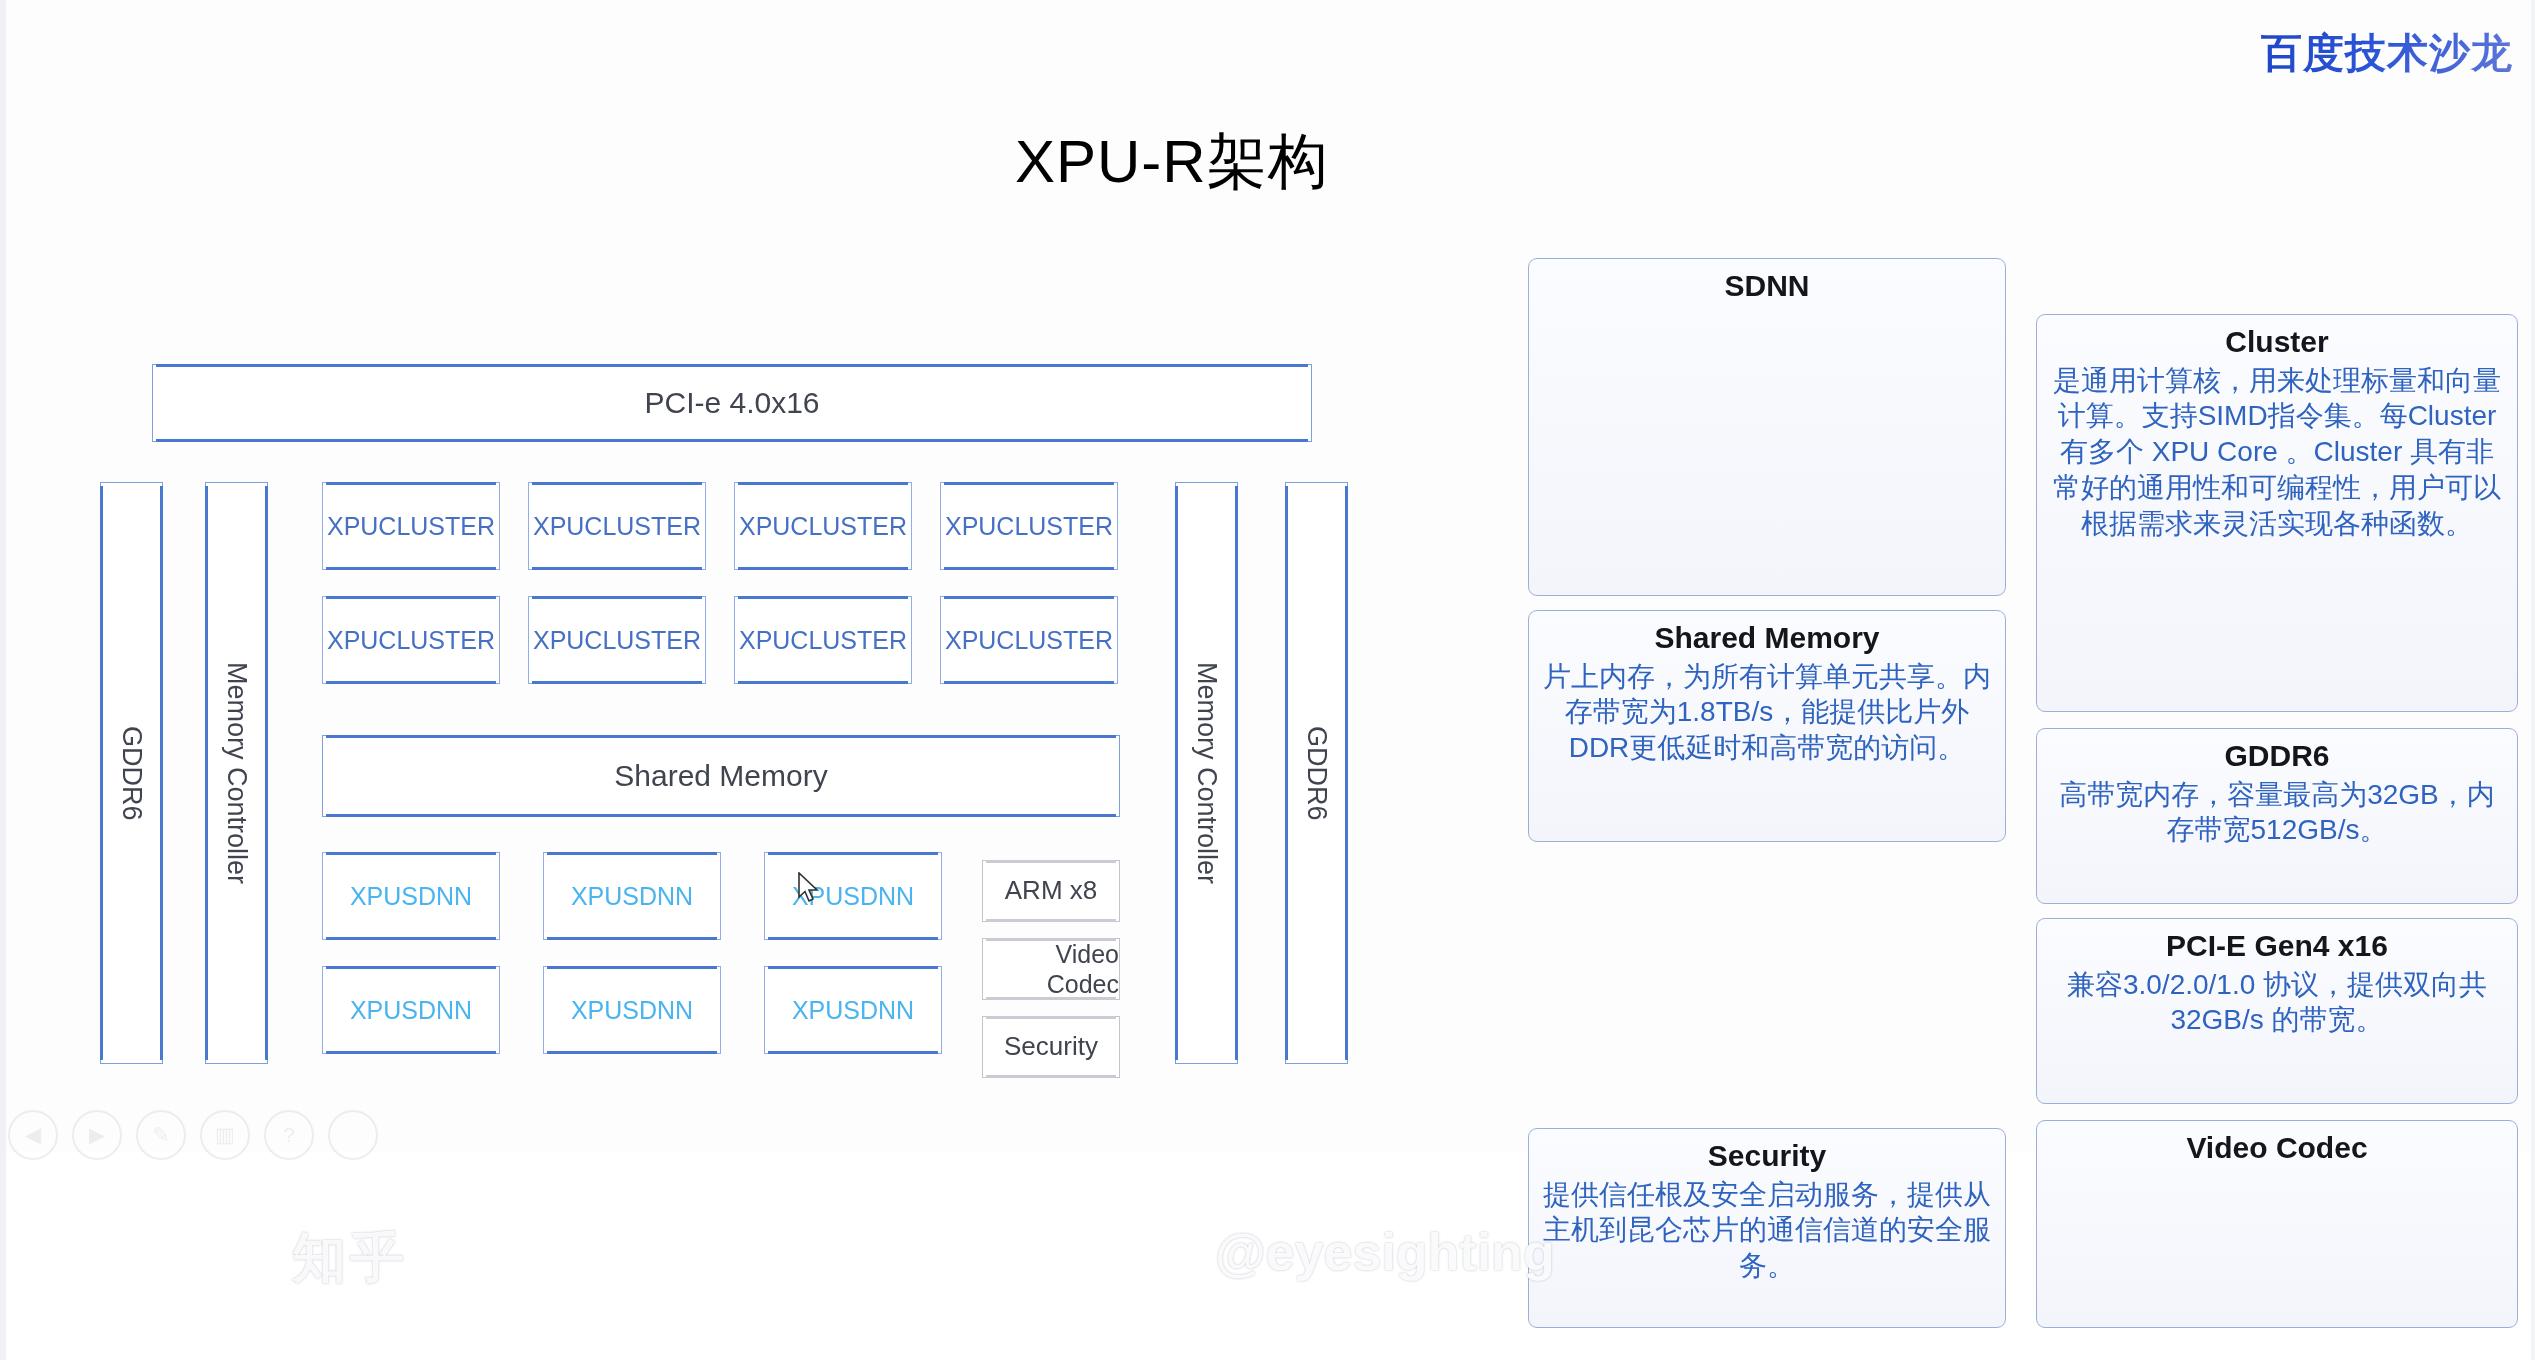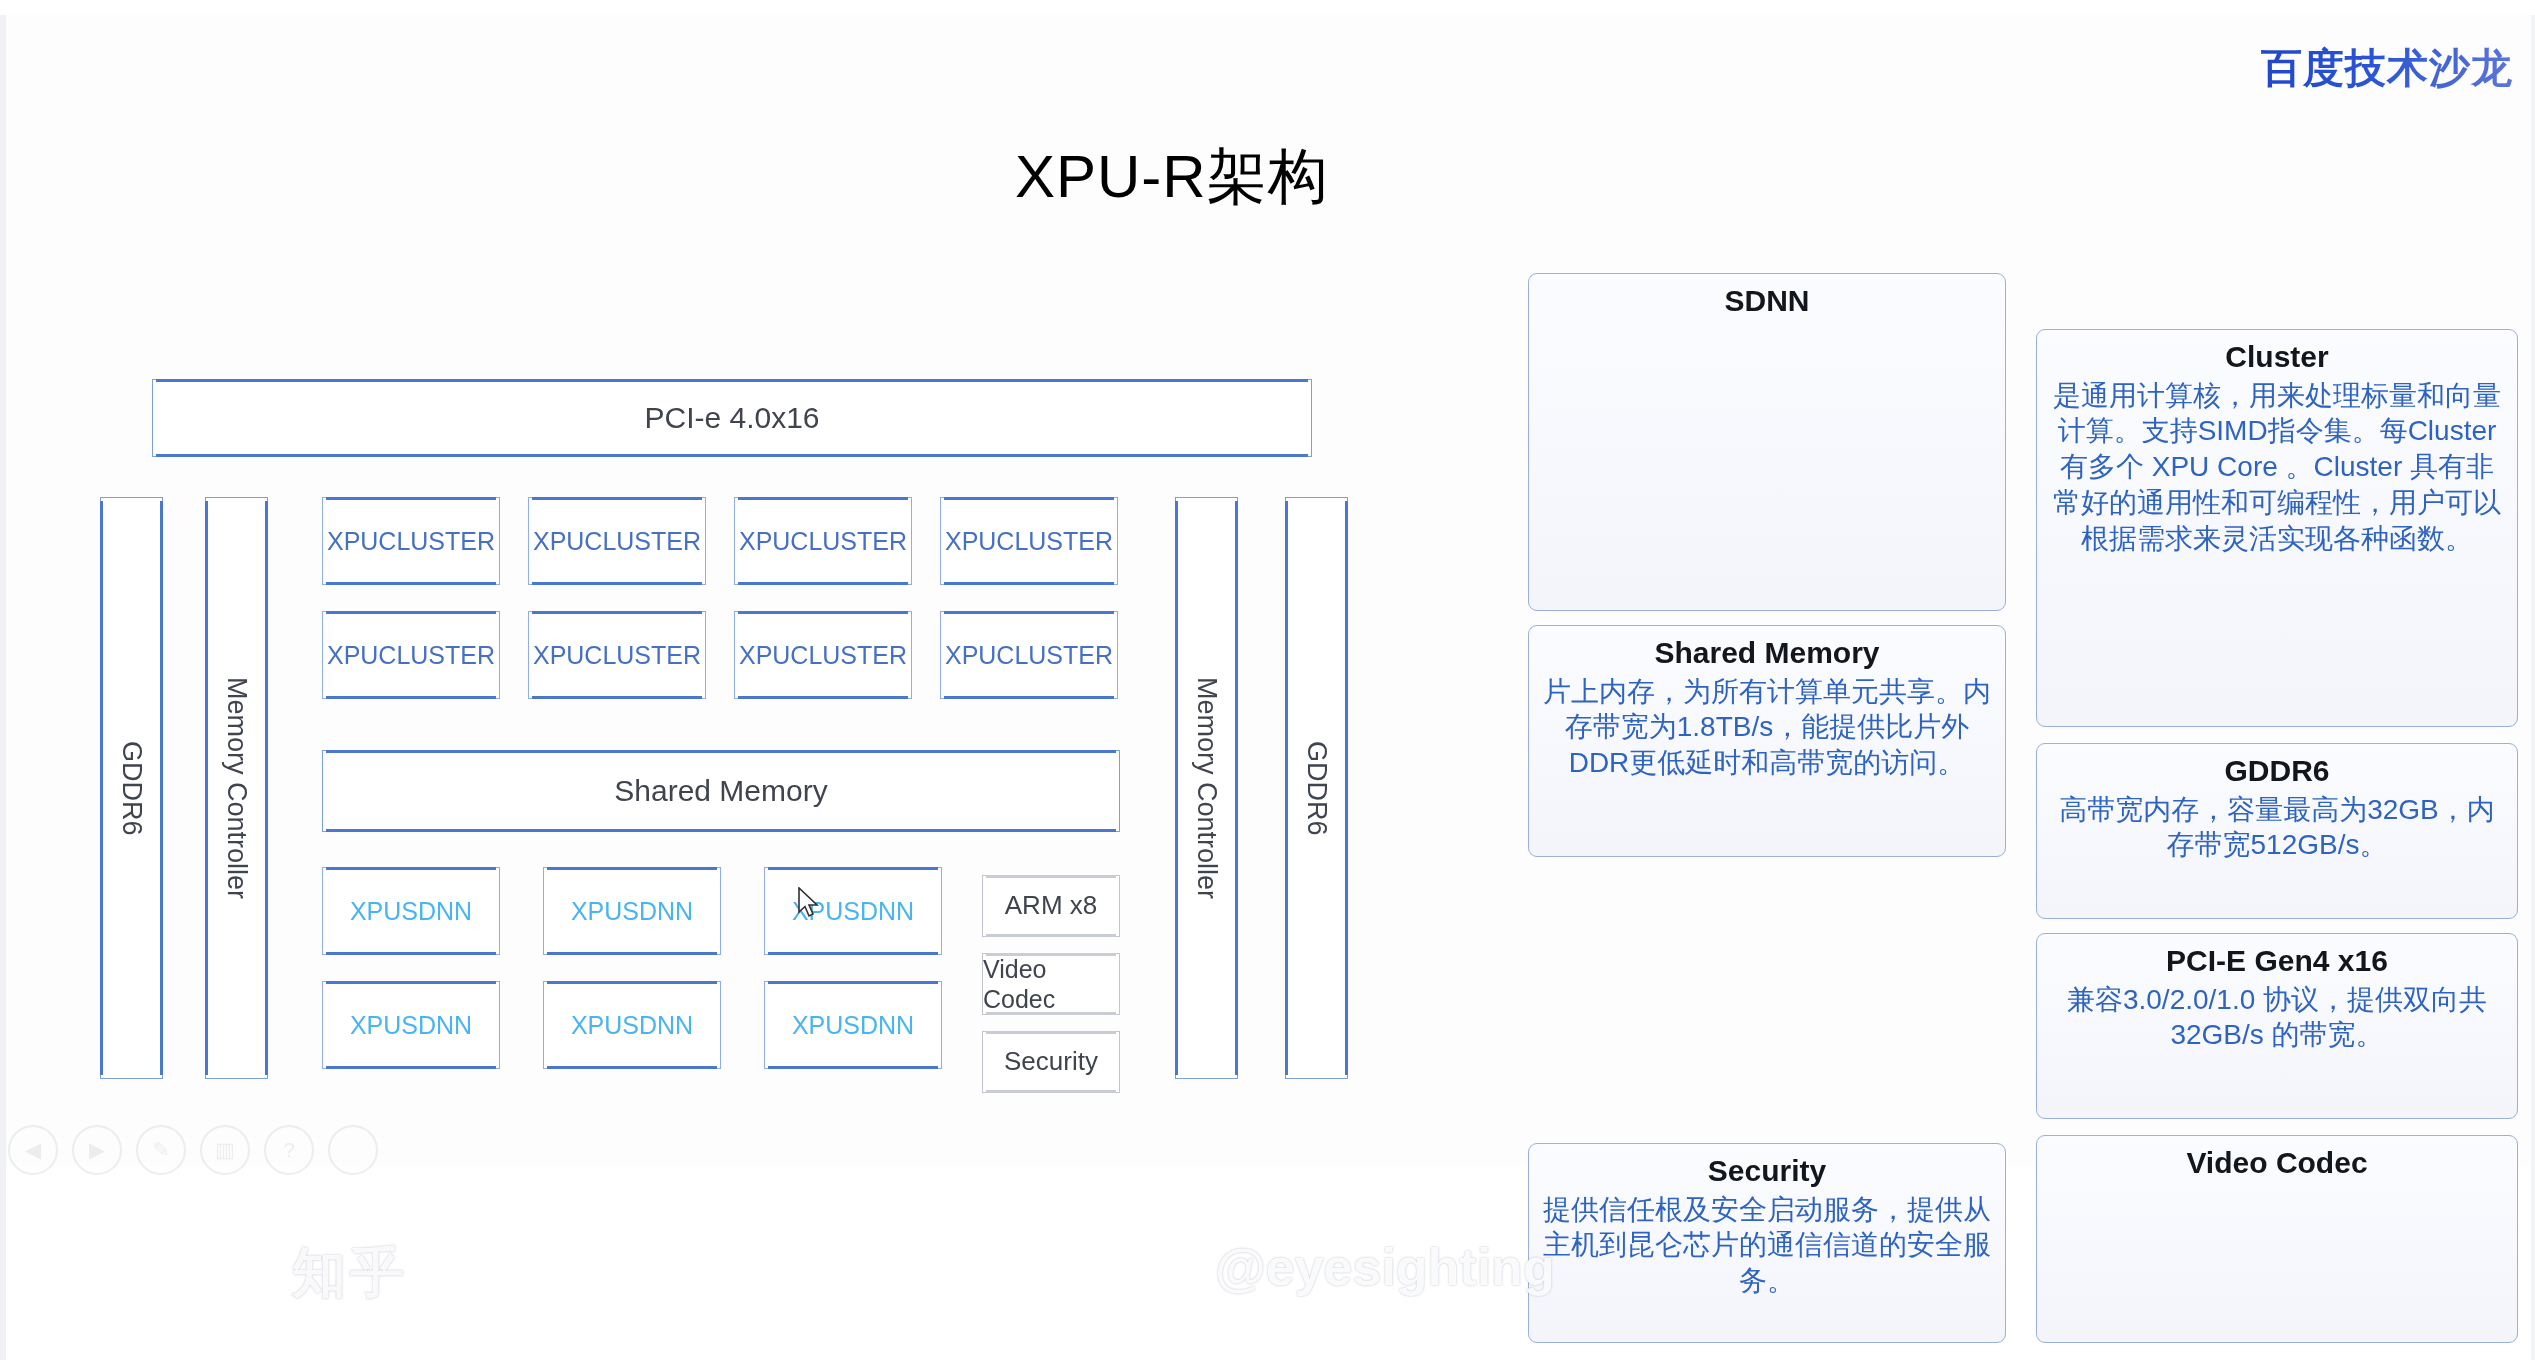--- a/index.html
+++ b/index.html
@@ -9,21 +9,21 @@
   body {
     width: 2535px; height: 1360px;
     position: relative;
     overflow: hidden;
     font-family: "Liberation Sans", "DejaVu Sans", sans-serif;
   }
 
   
   #slide {
     position: absolute;
-    left: 0; top: 15px;
+    left: 0; top: 0;
     width: 2535px; height: 1152px;
     background: #fdfdfe;
   }
   #slide-edge-left {
     position: absolute; left: 0; top: 0; width: 6px; height: 1360px;
     background: #f0f1f4;
   }
   #slide-edge-right {
     position: absolute; right: 0; top: 0; width: 4px; height: 1360px;
     background: #f3f4f6;
@@ -64,21 +64,21 @@
   .blk {
     position: absolute;
     box-sizing: border-box;
     background: #ffffff;
     border: 1.5px solid #7ba0e0;
     display: flex;
     align-items: center;
     justify-content: center;
     color: #3f444f;
     font-size: 26px;
-    text-align: left;
+    text-align: right;
     line-height: 1.2;
   }
   
   .blk::before, .blk::after {
     content: "";
     position: absolute;
     left: 3px; right: 3px;
     height: 3px;
     background: #4a78cf;
   }

